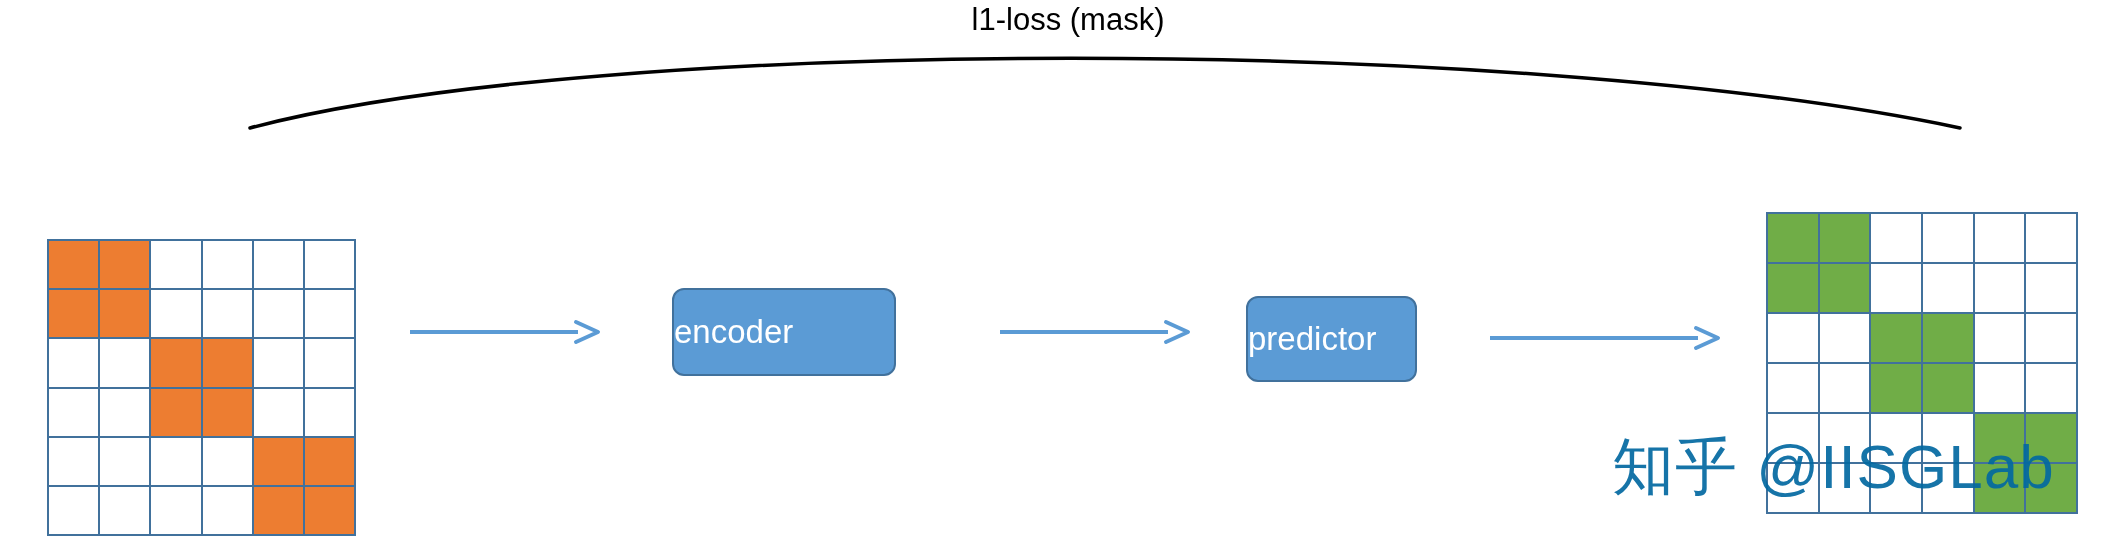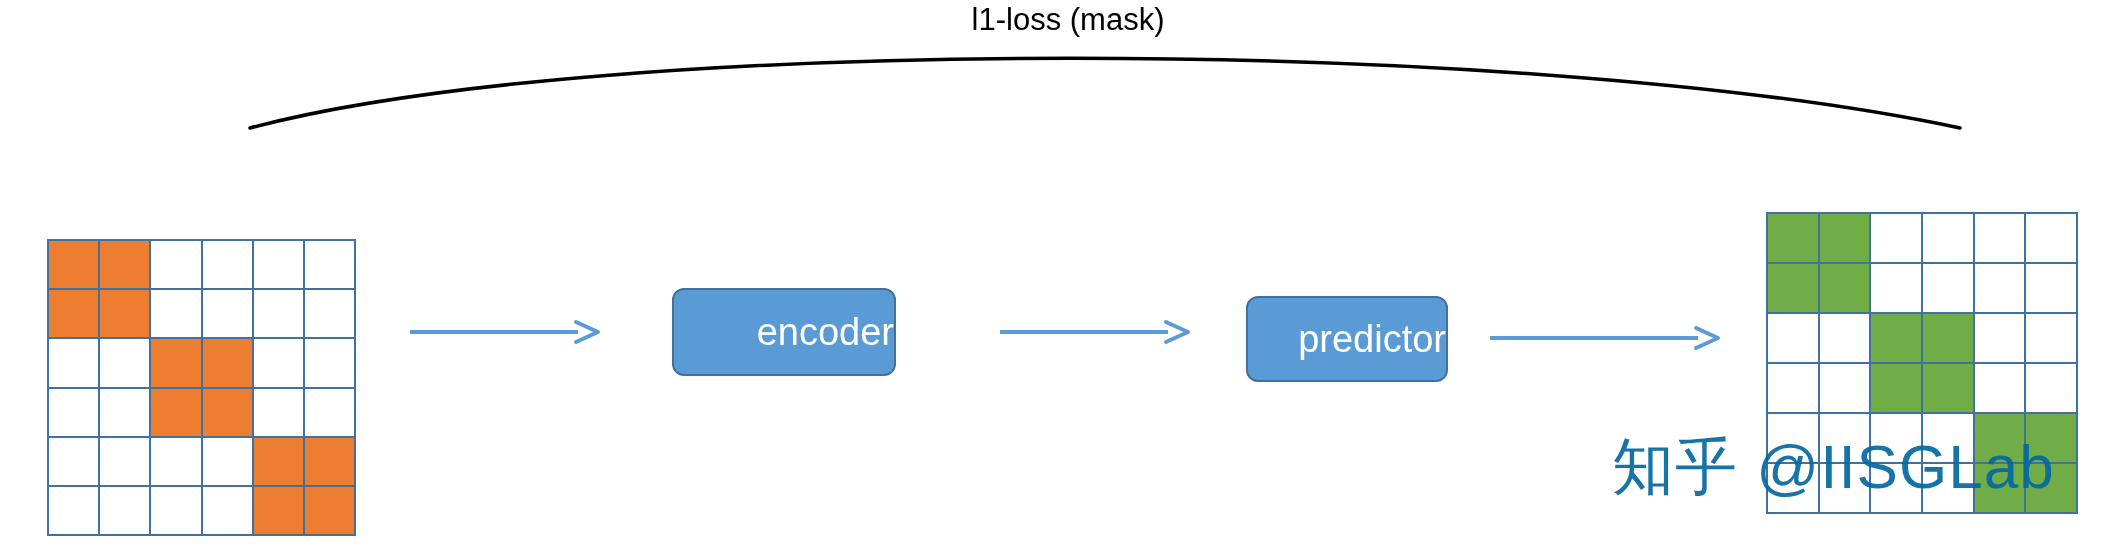--- a/index.html
+++ b/index.html
@@ -64,28 +64,28 @@
   #grid-output { left: 1766px; top: 212px; width: 312px; height: 302px; }
 
   
   .module {
     position: absolute;
     box-sizing: border-box;
     background: #5B9BD5;
     border: 2px solid #41719C;
     border-radius: 12px;
     color: #ffffff;
-    font-size: 38px;
+    font-size: 33px;
     display: flex;
     align-items: center;
-    justify-content: flex-end;
+    justify-content: flex-start;
     white-space: nowrap;
   }
   #module-encoder   { left: 672px;  top: 288px; width: 224px; height: 88px; }
-  #module-predictor { left: 1246px; top: 296px; width: 202px; height: 86px; }
+  #module-predictor { left: 1246px; top: 296px; width: 171px; height: 86px; }
 
   
   .arrow-svg {
     position: absolute;
     height: 40px;
     overflow: visible;
   }
   #arrow-1 { left: 410px;  top: 312px; width: 190px; }
   #arrow-2 { left: 1000px; top: 312px; width: 190px; }
   #arrow-3 { left: 1490px; top: 318px; width: 230px; }

